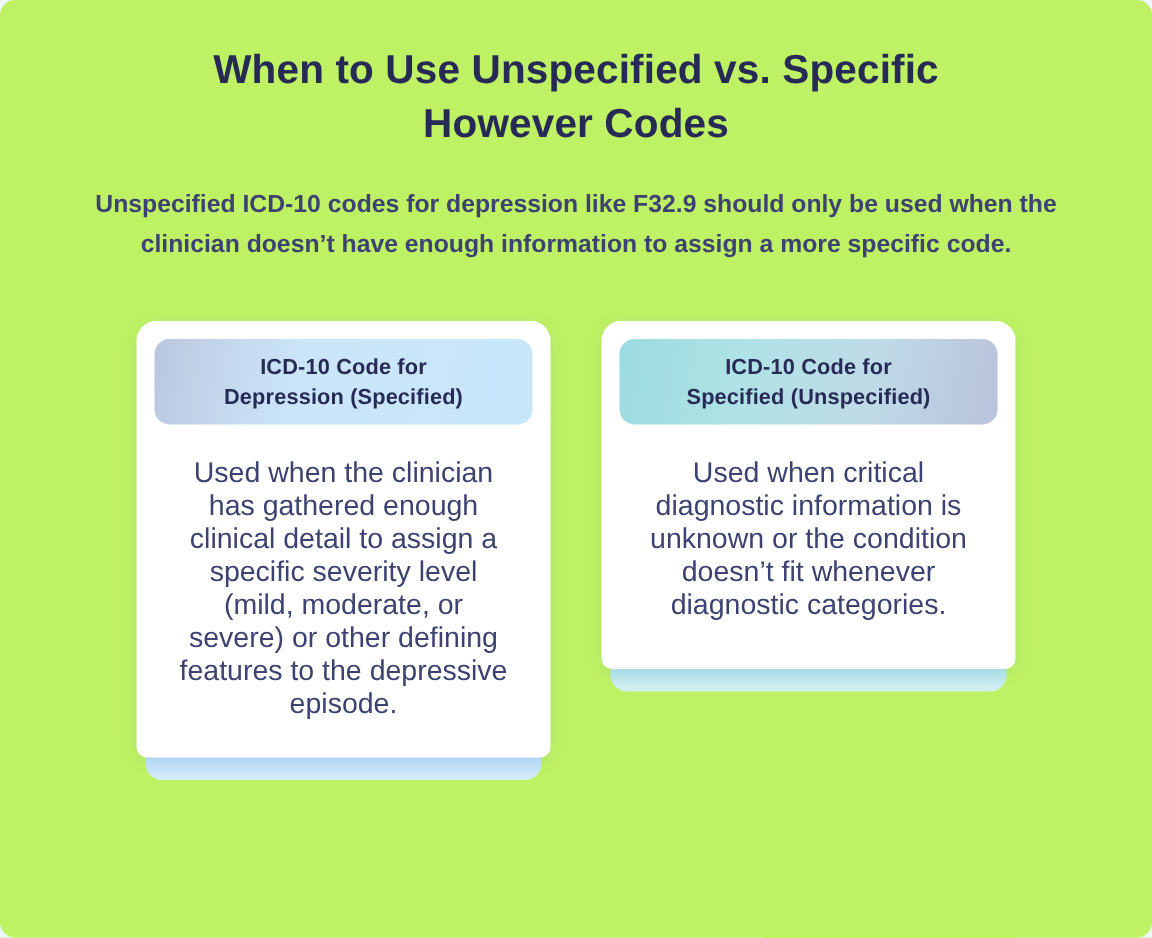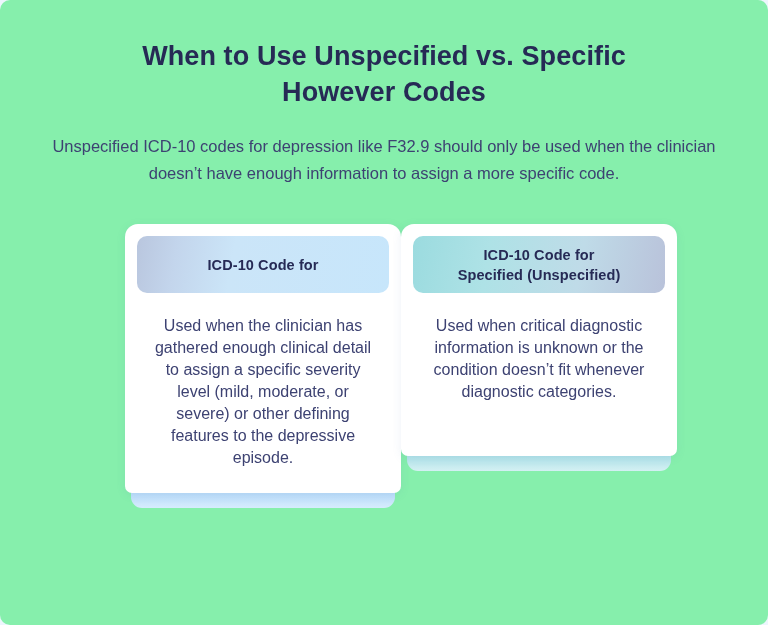--- a/index.html
+++ b/index.html
@@ -14,23 +14,23 @@
   body {
     background: #edf6fd;
     font-family: "Liberation Sans", sans-serif;
     -webkit-font-smoothing: antialiased;
   }
 
   .slide {
     position: relative;
     width: 768px;
     height: 625px;
-    background: #86efac;
+    background: #bef264;
     border-radius: 10px;
-    padding: 38px 26px 0 26px;
+    padding: 28px 26px 0 26px;
     display: flex;
     flex-direction: column;
     align-items: center;
   }
 
   
   .title {
     width: 560px;
     text-align: center;
     font-size: 27px;
@@ -43,28 +43,28 @@
 
   
   .intro {
     margin-top: 23px;
     width: 700px;
     text-align: center;
     color: #3d4272;
     font-size: 16.5px;
     line-height: 26.5px;
   }
-  .intro p { margin: 0; }
+  .intro p { margin: 0; font-weight: bold; }
 
   
   .card-row {
     margin-top: 38px;
     width: 586px;
     display: flex;
-    justify-content: flex-end;
+    justify-content: space-between;
     align-items: flex-start;
     border-radius: 25px;
   }
 
   .card-wrap {
     position: relative;
     width: 276px;
   }
 
   .card {
@@ -95,21 +95,21 @@
     background: linear-gradient(100deg, #b9c6de 0%, #c3d5ec 16%, #cbe5f8 38%, #c7e6fb 100%);
   }
   .card-header.unspecified {
     background: linear-gradient(100deg, #9bdbdf 0%, #aee2e6 30%, #bfdbe8 66%, #b9c2da 100%);
   }
 
   .card-body {
     padding: 22px 12px 24px 12px;
     text-align: center;
     color: #3d4272;
-    font-size: 16px;
+    font-size: 19px;
     line-height: 22px;
   }
 
   
   .accent {
     position: absolute;
     left: 6px;
     right: 6px;
     bottom: -15px;
     height: 26px;
@@ -133,20 +133,21 @@
     <p>Unspecified ICD-10 codes for depression like F32.9 should only be used when the clinician doesn’t have enough information to assign a more specific code.</p>
   </div>
 
   <div class="card-row">
 
     <div class="card-wrap">
       <div class="card">
         <div class="card-header specified">
           <span>
             <span>ICD-10 Code for</span><br>
+            <span>Depression (Specified)</span>
           </span>
         </div>
         <div class="card-body">Used when the clinician has gathered enough clinical detail to assign a specific severity level (mild, moderate, or severe) or other defining features to the depressive episode.</div>
       </div>
       <div class="accent blue"></div>
     </div>
 
     <div class="card-wrap">
       <div class="card">
         <div class="card-header unspecified">

